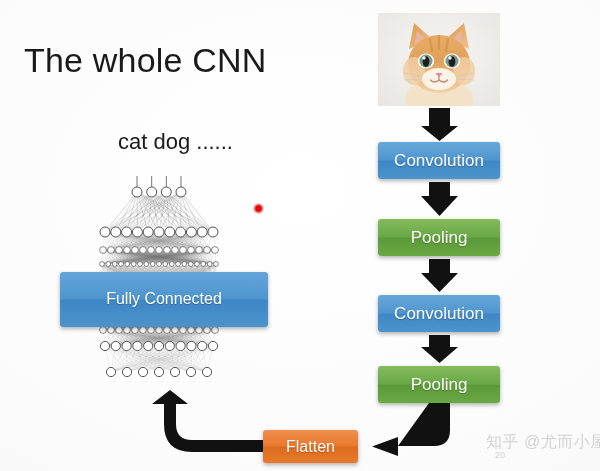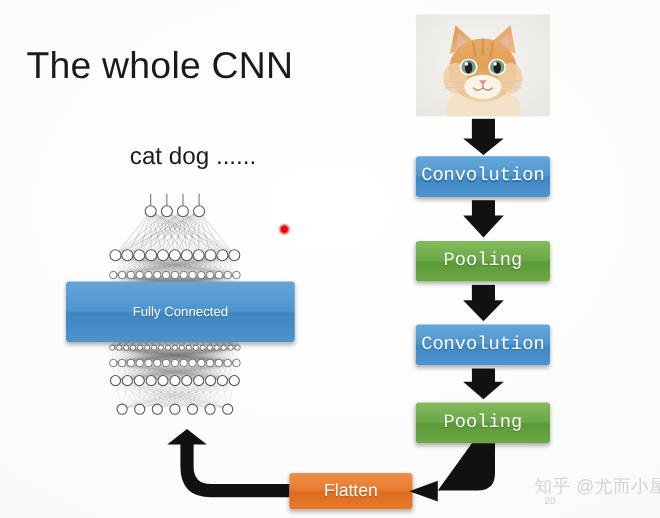--- a/index.html
+++ b/index.html
@@ -41,50 +41,49 @@
     width:11px;height:11px;border-radius:50%;
     background:radial-gradient(circle,#ff1111 0%,#dd0000 32%,rgba(220,30,30,.45) 55%,rgba(230,60,60,0) 78%);
   }
 
   
   #net{position:absolute;left:98px;top:176px;width:122px;height:214px;}
   #net svg{display:block;}
 
   
   #fcbox{
-    position:absolute;left:60px;top:256px;width:208px;height:55px;
+    position:absolute;left:60px;top:272px;width:208px;height:55px;
     background:linear-gradient(to bottom,#64a5d9 0%,#4e95ce 48%,#3e87c4 52%,#4a93cc 100%);
     border-radius:3px;
     box-shadow:0 2px 4px rgba(0,0,0,.30);
     display:flex;flex-direction:row;align-items:center;justify-content:center;
-    color:#ffffff;font-size:12px;line-height:1.38;
+    color:#ffffff;font-size:16px;line-height:1.38;
     text-shadow:0 1px 1px rgba(0,0,0,.25);
   }
 
   
   .pbox{
     position:absolute;left:378px;width:122px;height:37px;
     border-radius:3px;
     display:flex;align-items:center;justify-content:center;
     color:#ffffff;font-size:17px;
     box-shadow:0 2px 4px rgba(0,0,0,.30);
     text-shadow:0 1px 1px rgba(0,0,0,.25);
-    font-family:Liberation Mono, monospace;
   }
   .blue{background:linear-gradient(to bottom,#66a7da 0%,#4f96ce 48%,#3f88c5 52%,#4b94cd 100%);}
   .green{background:linear-gradient(to bottom,#84bb5d 0%,#6aa845 48%,#5b9a38 52%,#6aa844 100%);}
   .orange{background:linear-gradient(to bottom,#ef8e4c 0%,#e87a2e 48%,#dd6d1e 52%,#e8782a 100%);}
 
   #conv1{top:142px;}
   #pool1{top:219px;}
   #conv2{top:295px;}
   #pool2{top:366px;}
 
   #flatten{
-    position:absolute;left:263px;top:430px;width:112px;height:33px;
+    position:absolute;left:263px;top:430px;width:95px;height:33px;
     border-radius:3px;
     display:flex;align-items:center;justify-content:center;
     color:#ffffff;font-size:16px;
     box-shadow:0 2px 4px rgba(0,0,0,.30);
     text-shadow:0 1px 1px rgba(0,0,0,.25);
   }
 
   
   #photo{
     position:absolute;left:378px;top:13px;width:122px;height:93px;

